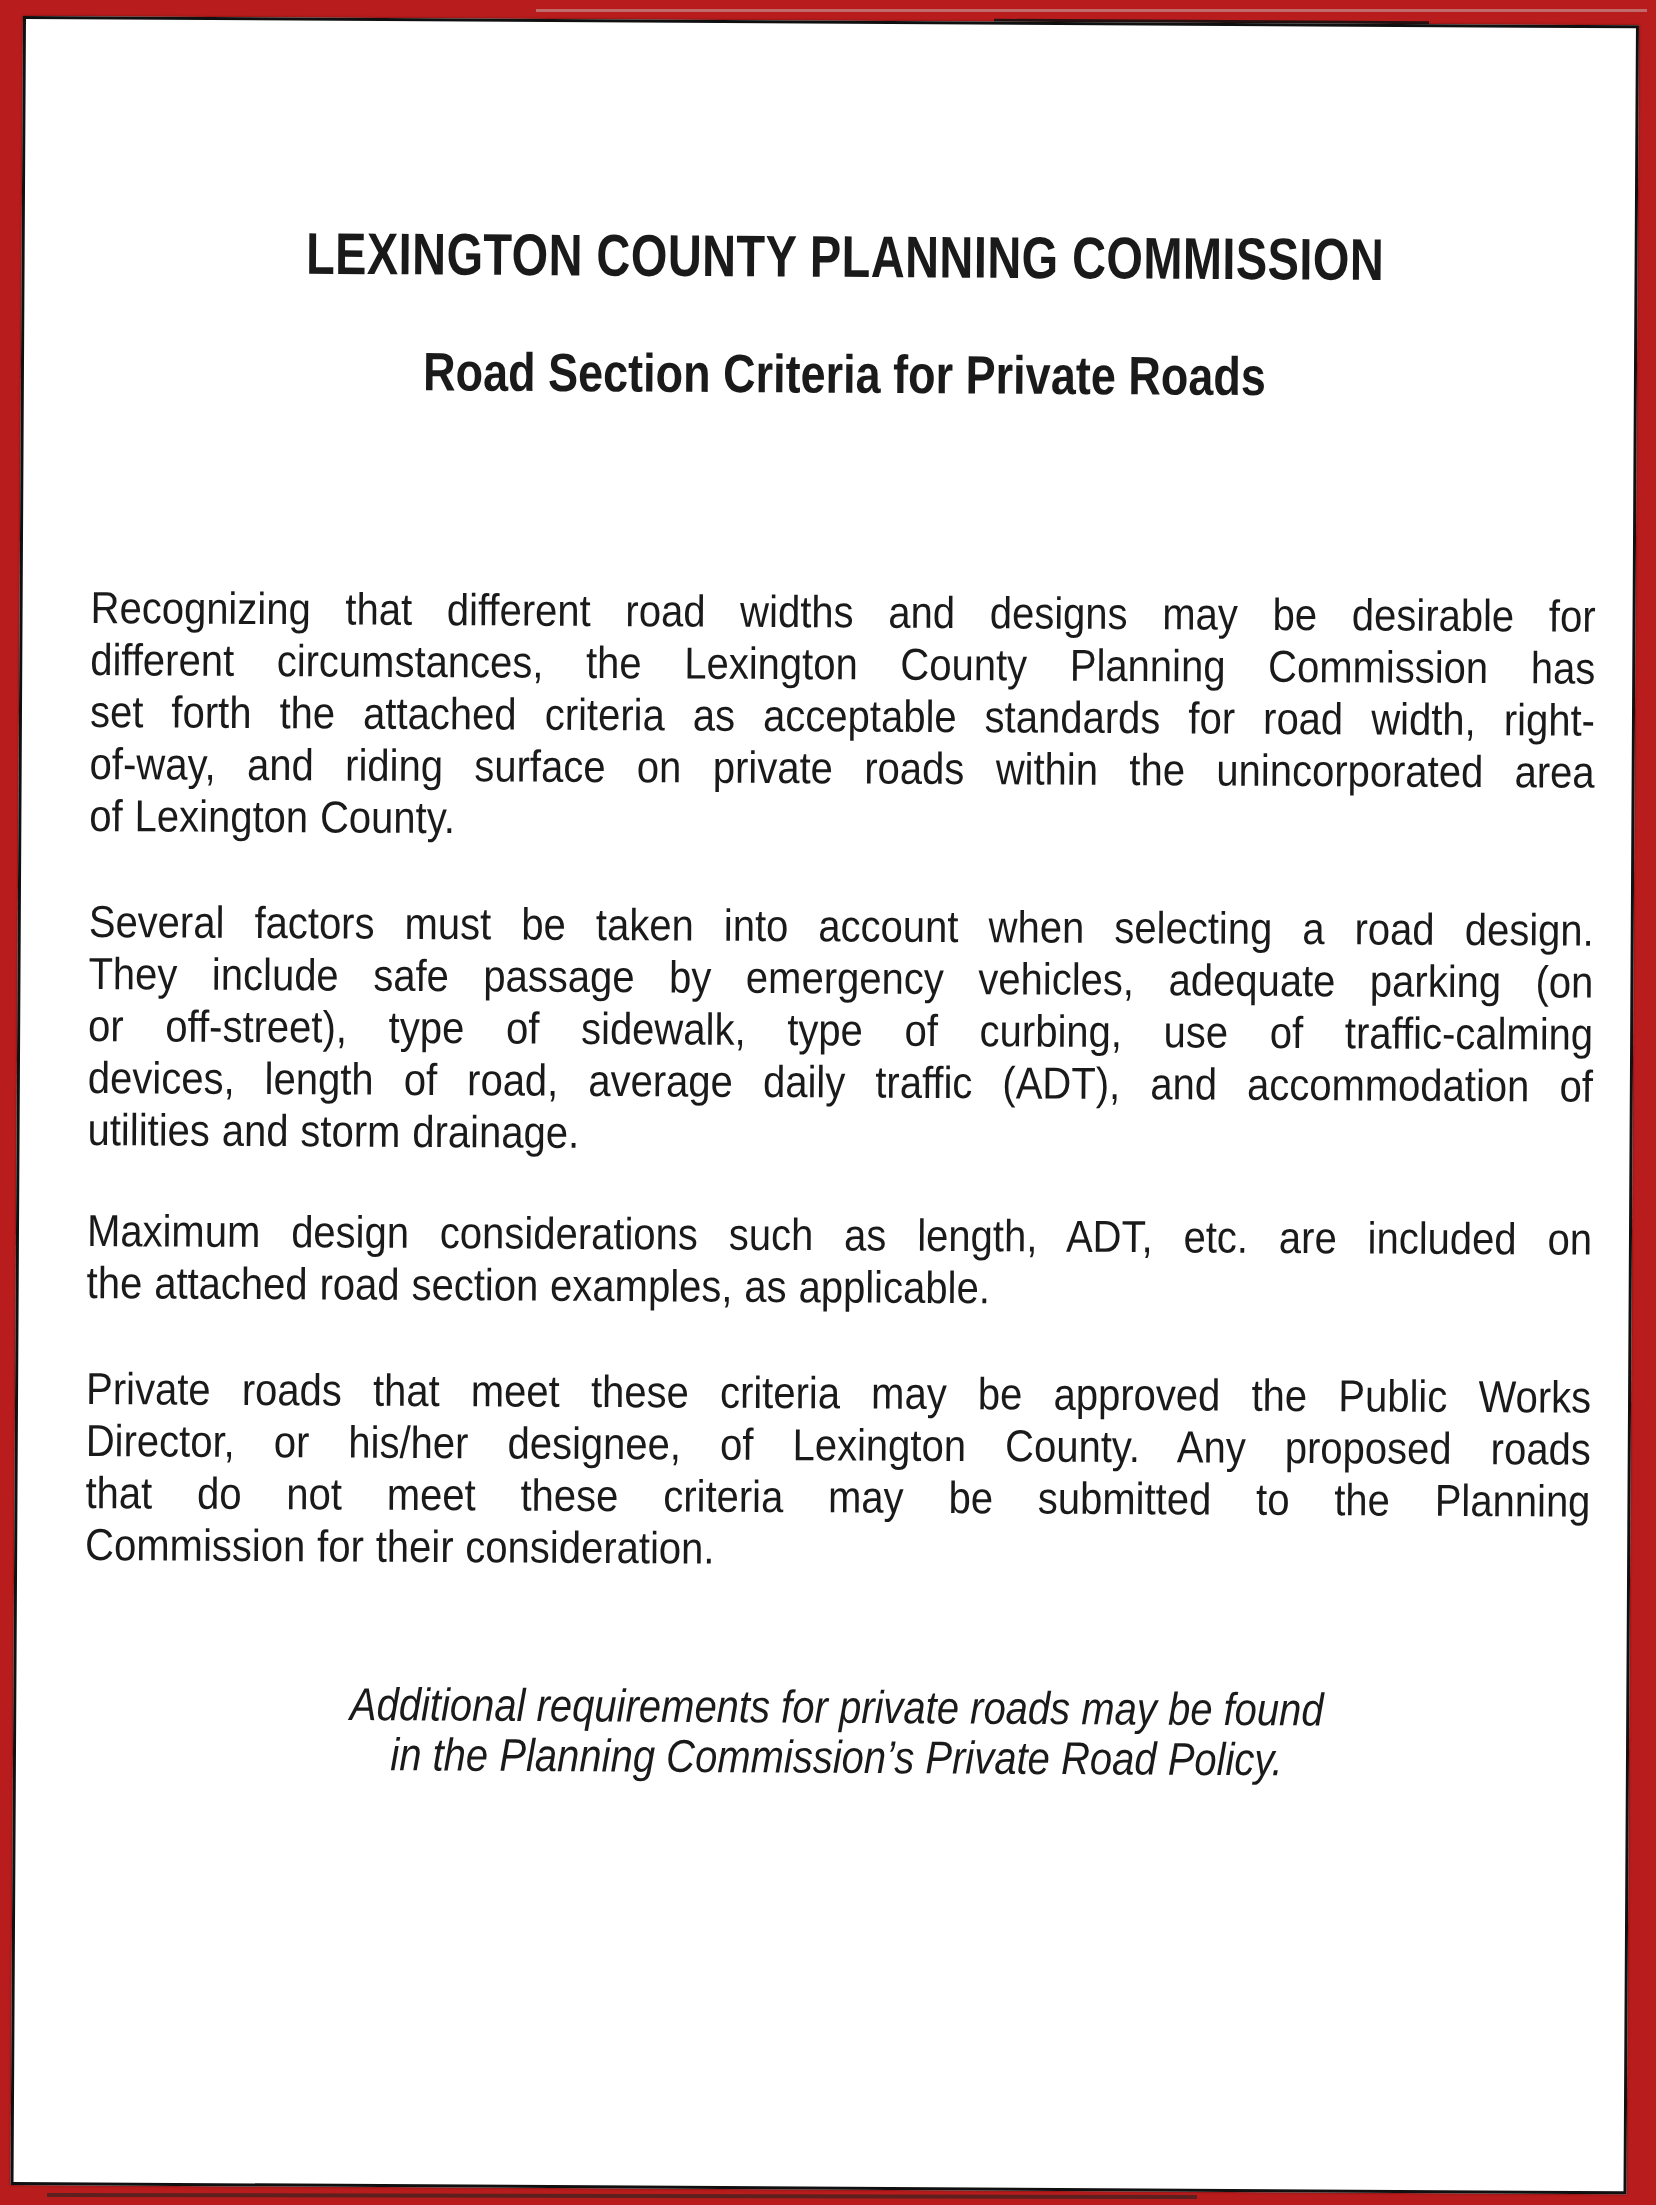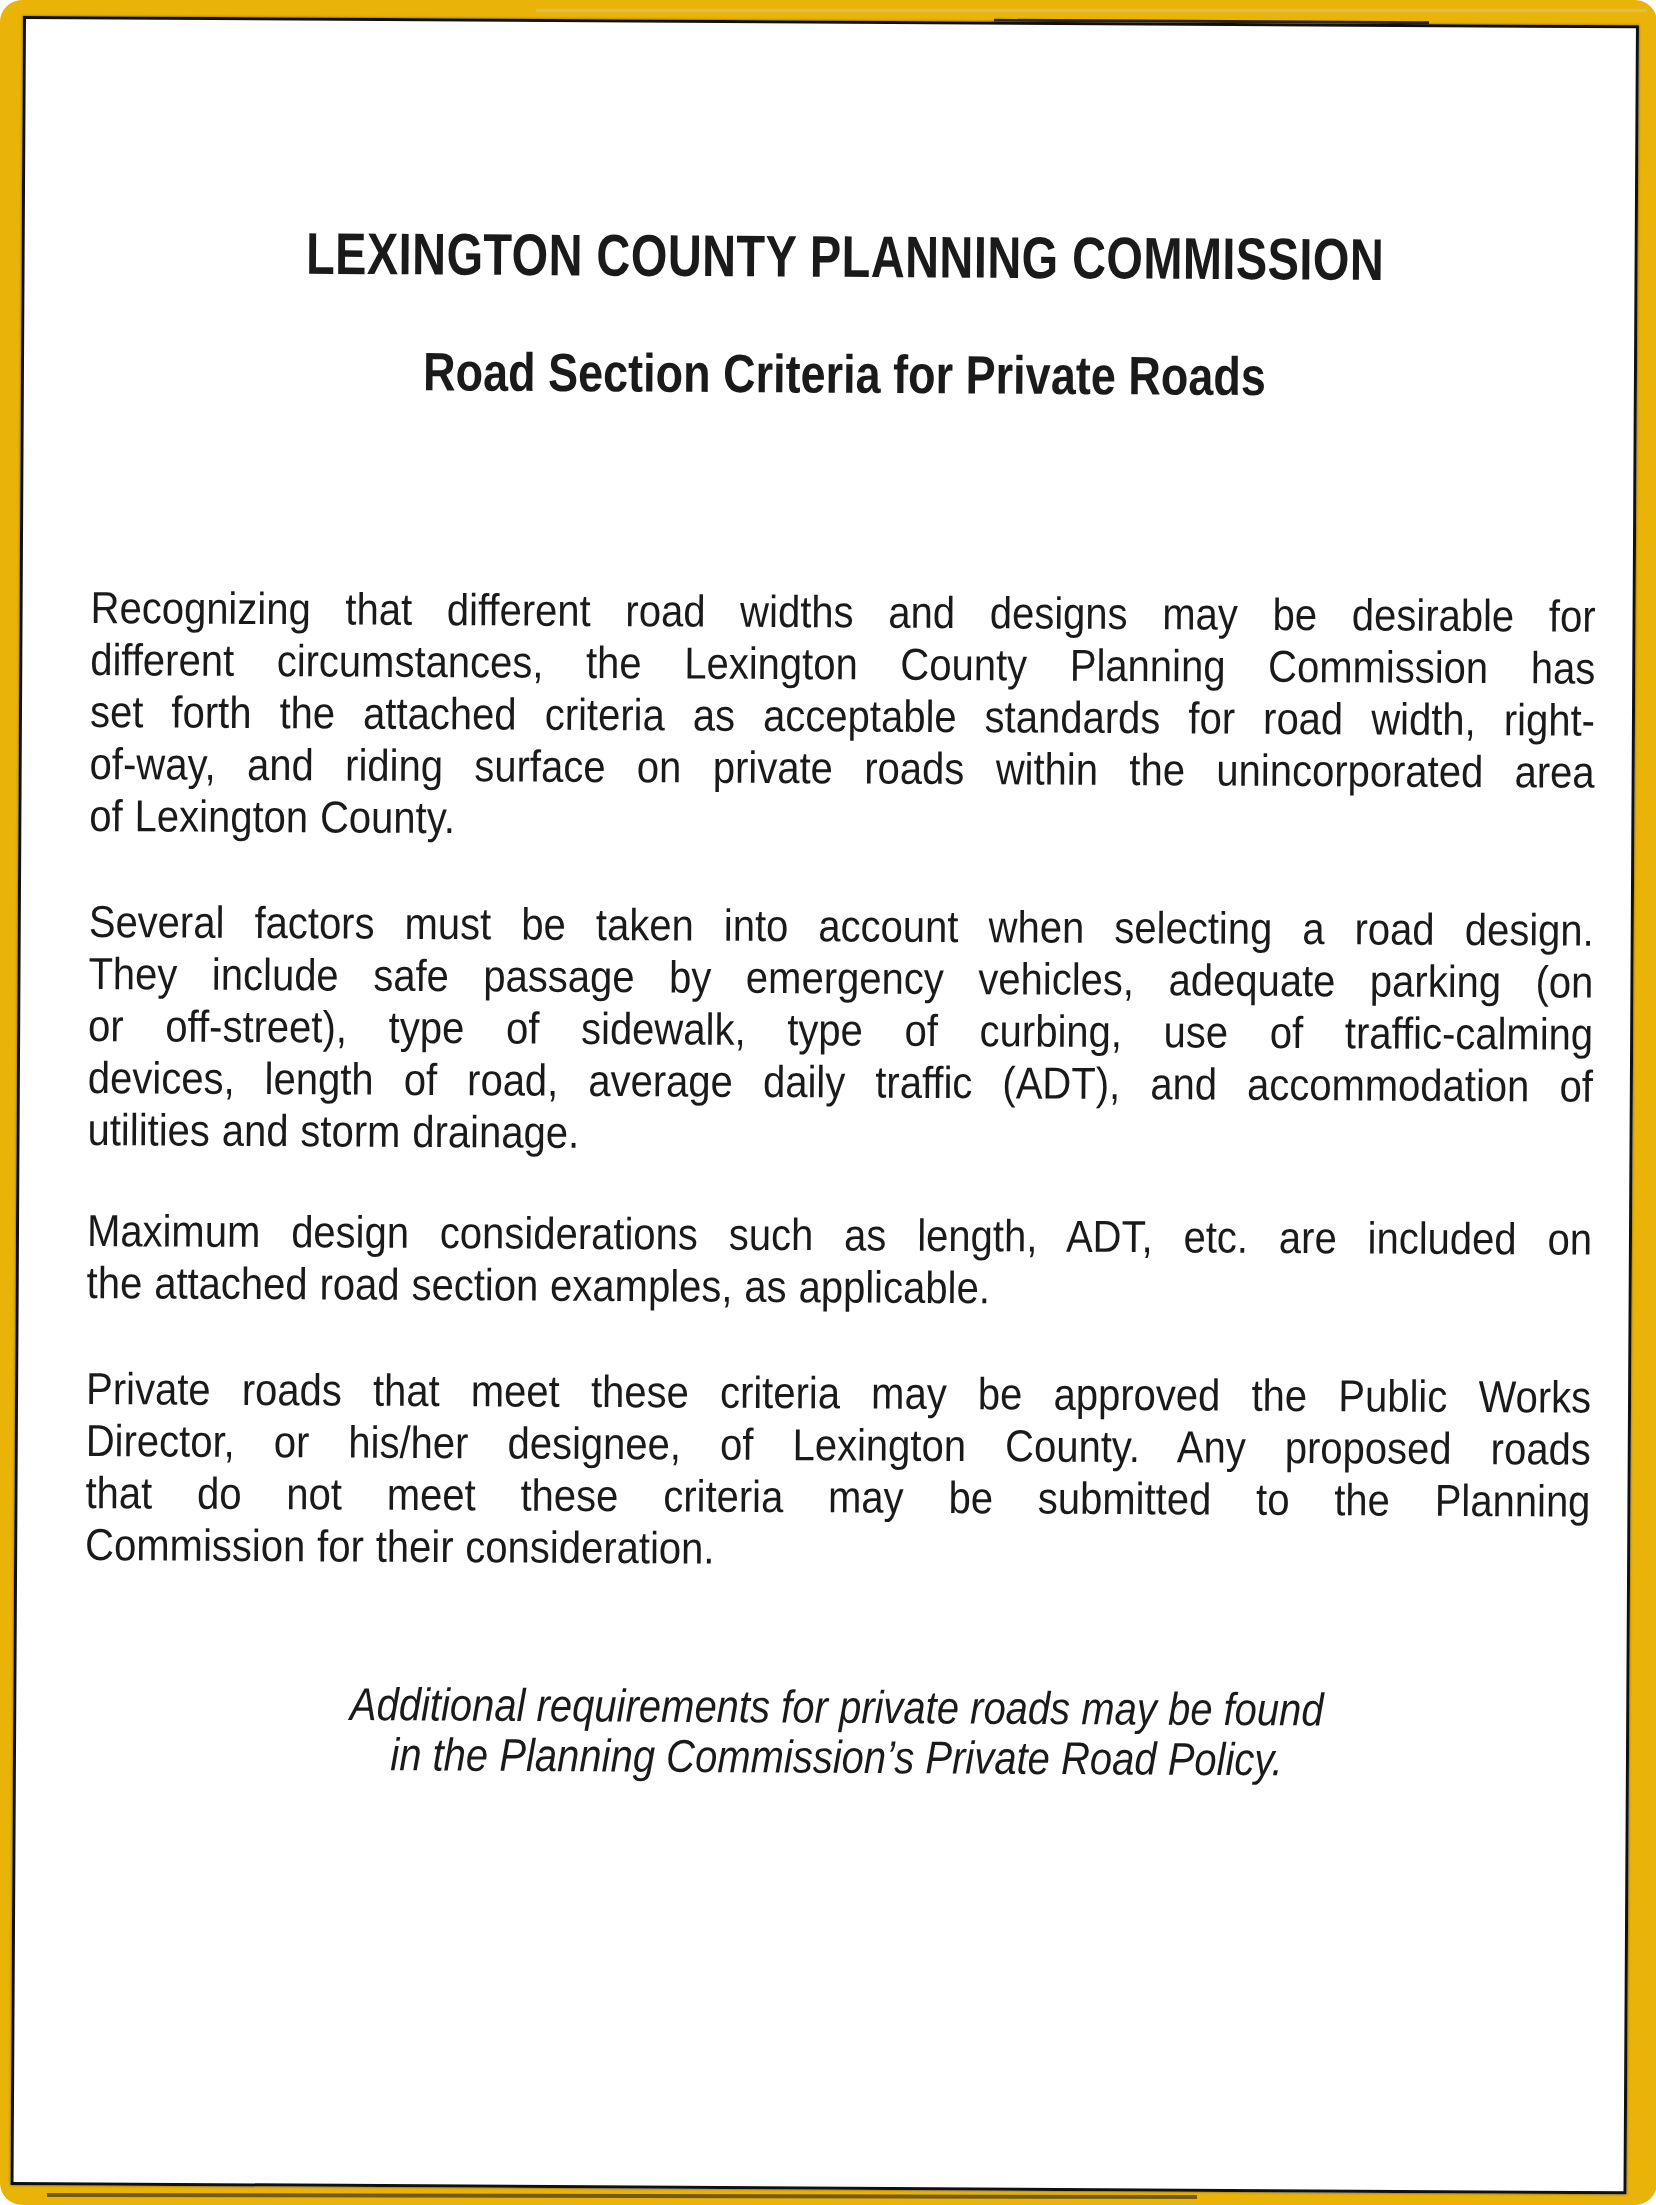--- a/index.html
+++ b/index.html
@@ -9,22 +9,21 @@
     height: 2205px;
     background: #ffffff;
     font-family: "Liberation Sans", sans-serif;
     color: #1a1a1a;
     overflow: hidden;
   }
   .page {
     position: relative;
     width: 1657px;
     height: 2205px;
-    background: #eab308;
-    border-radius: 22px;
+    background: #b91c1c;
   }
   
   .smear-top {
     position: absolute;
     left: 536px; top: 8.5px;
     width: 1111px; height: 3.1px;
     background: #c9c9c9;
     opacity: .45;
   }
   .smear-top2 {

